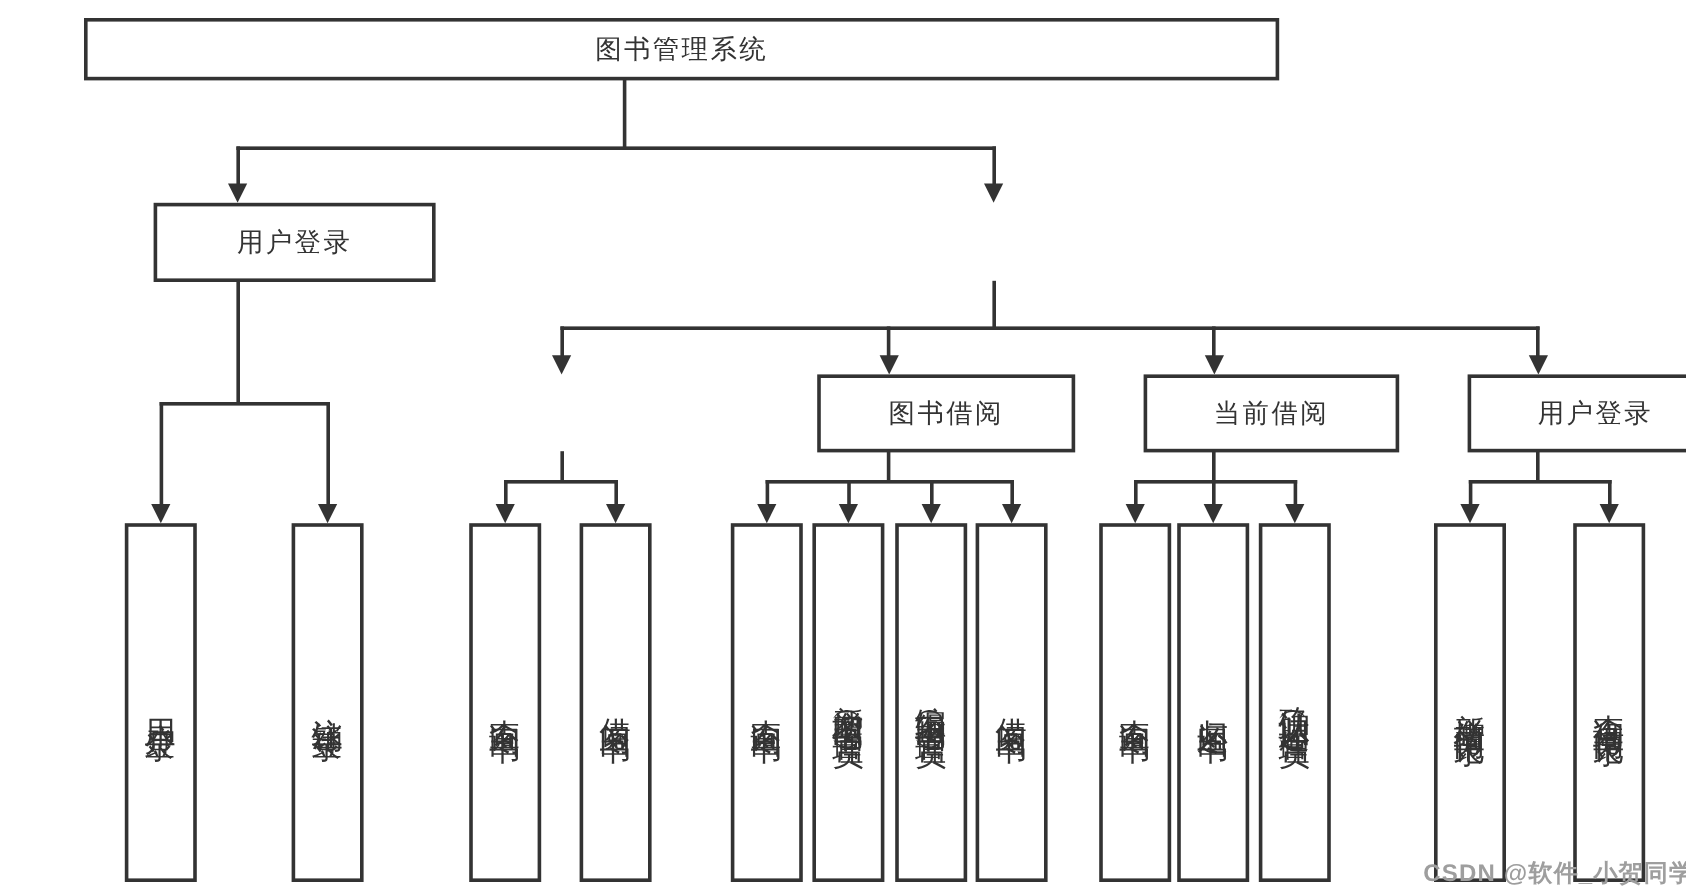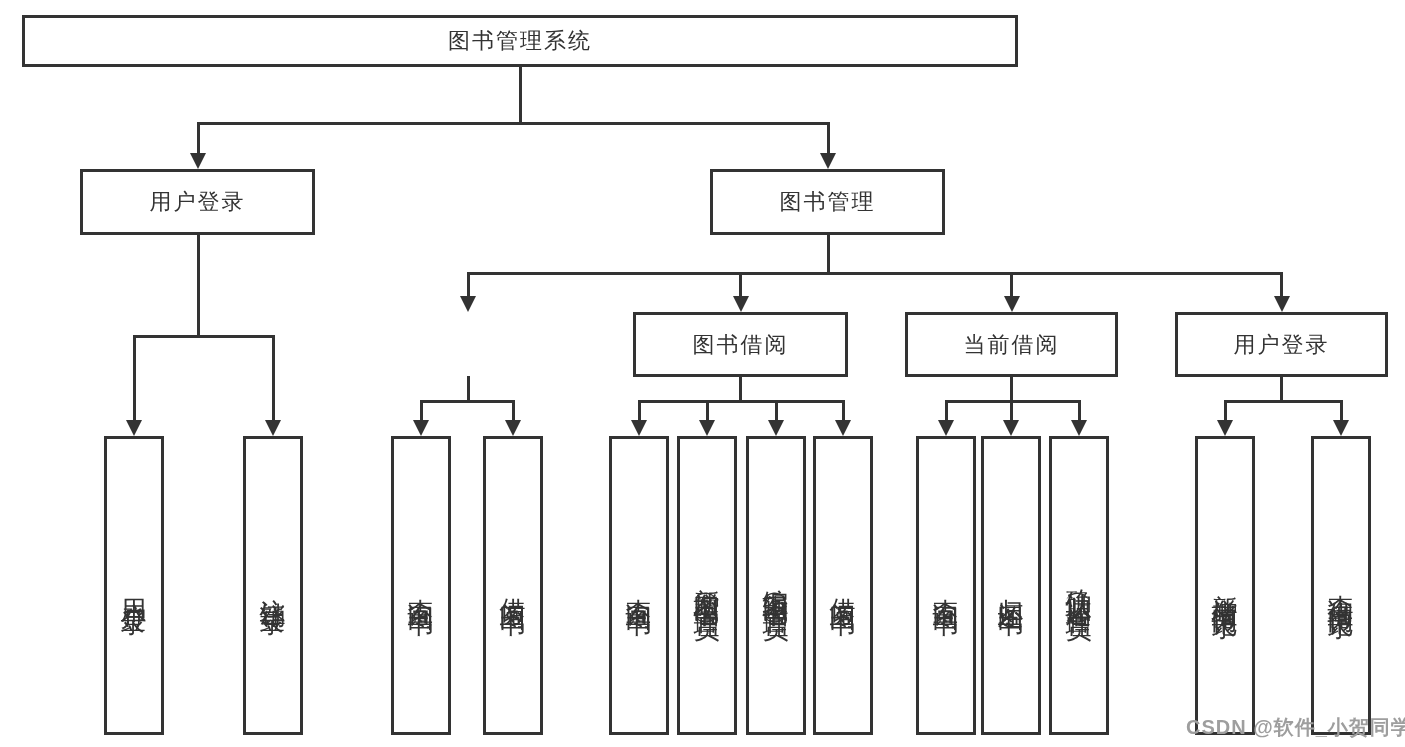--- a/index.html
+++ b/index.html
@@ -4,21 +4,21 @@
 <style>
   html,body{margin:0;padding:0;background:#fff;}
   #canvas{
     position:relative;width:1405px;height:747px;background:var(--background,#fff);
     font-family:"Liberation Sans","DejaVu Sans",sans-serif;overflow:hidden;
   }
   .box{
     position:absolute;box-sizing:border-box;border:3px solid var(--line,#333);
     background:#fff;color:var(--text,#333);
   }
-  .hbox{display:flex;align-items:center;justify-content:center;font-size:22px;letter-spacing:2px;}
+  .hbox{display:flex;align-items:center;justify-content:center;font-size:22px;letter-spacing:2px;margin-left:48px;}
   .root{border-width:3px;}
   .leaf{
     writing-mode:vertical-rl;text-orientation:mixed;
     font-size:26px;letter-spacing:4px;text-align:center;line-height:54px;
   }
   .vl{position:absolute;width:3px;background:var(--line,#333);}
   .hl{position:absolute;height:3px;background:var(--line,#333);}
   .arw{position:absolute;width:16px;}
   .arw::before{
     content:"";position:absolute;left:50%;top:0;width:3px;margin-left:-1.5px;
@@ -40,21 +40,20 @@
 <div id="canvas" style="--line: #333333; --text: #333333; --background: #ffffff; --watermark: #9e9e9e;">
 
   <div class="box hbox root" style="left:22px;top:15px;width:996px;height:52px">图书管理系统</div>
 
   <div class="vl" style="left:518.5px;top:66px;height:58px"></div>
   <div class="hl" style="left:196.5px;top:122px;width:633px"></div>
   <div class="arw" style="left:190px;top:122px;height:47px"></div>
   <div class="arw" style="left:820px;top:122px;height:47px"></div>
 
   <div class="box hbox" style="left:80px;top:169px;width:235px;height:66px">用户登录</div>
-  <div class="box hbox" style="left:710px;top:169px;width:235px;height:66px">图书管理</div>
 
   <div class="vl" style="left:196.5px;top:234px;height:103px"></div>
   <div class="hl" style="left:132.5px;top:335px;width:142px"></div>
   <div class="arw" style="left:126px;top:335px;height:101px"></div>
   <div class="arw" style="left:265px;top:335px;height:101px"></div>
 
   <div class="vl" style="left:826.5px;top:234px;height:41px"></div>
   <div class="hl" style="left:466.5px;top:272px;width:816.5px"></div>
   <div class="arw" style="left:460px;top:272px;height:40px"></div>
   <div class="arw" style="left:732.5px;top:272px;height:40px"></div>

